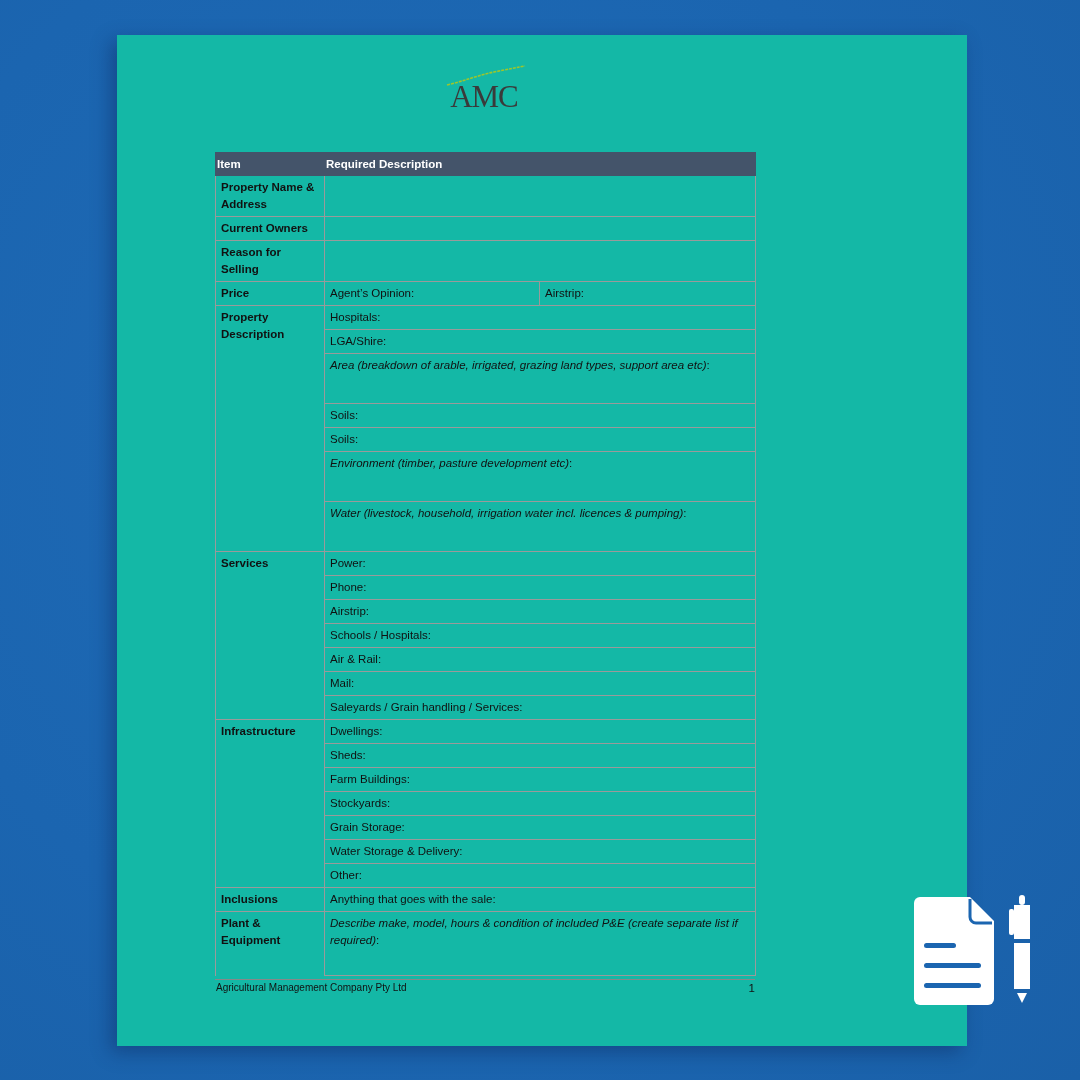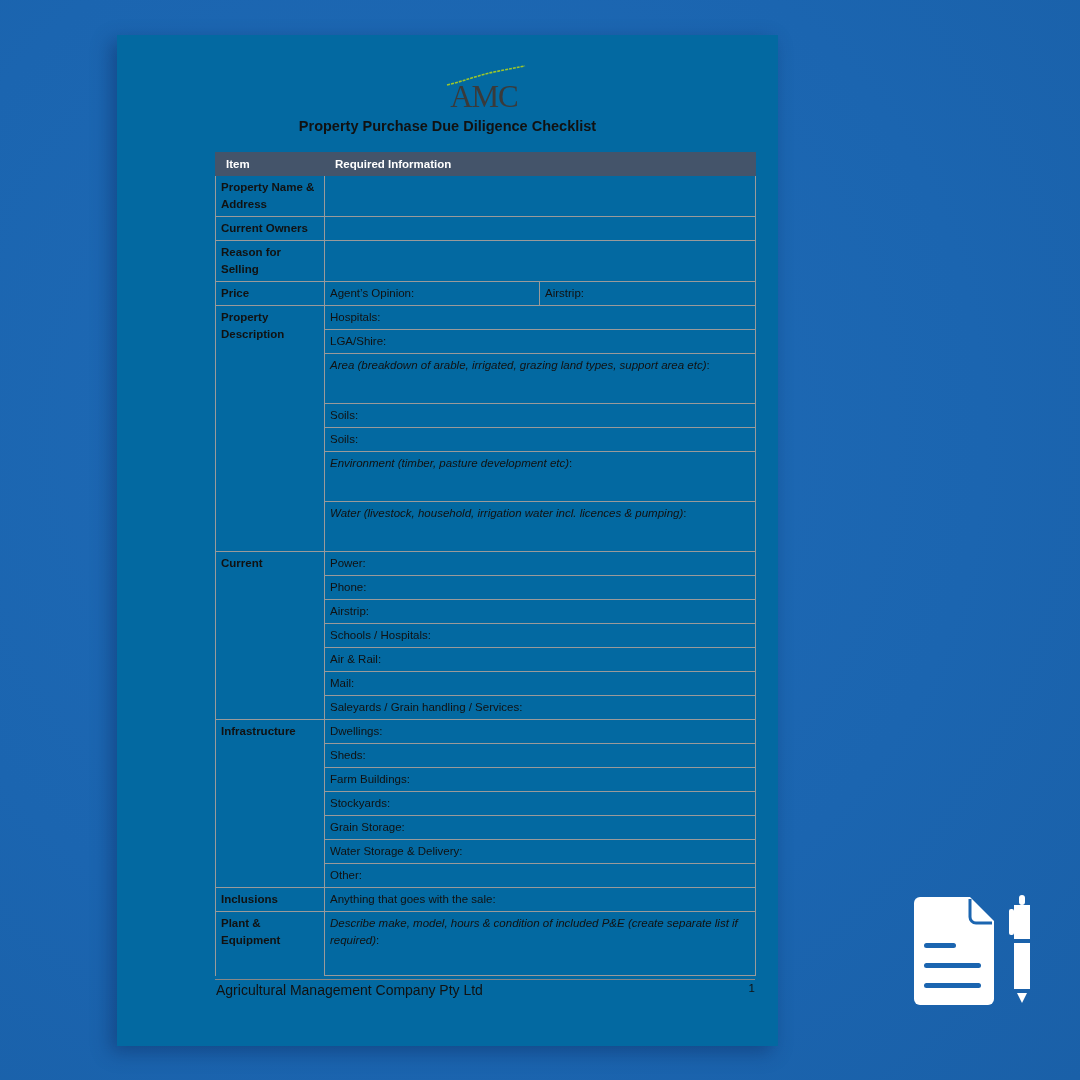--- a/index.html
+++ b/index.html
@@ -2,78 +2,77 @@
 <html><head>
 <meta charset="utf-8">
 <style>
   html, body { margin:0; padding:0; }
   body {
     width:1080px; height:1080px; overflow:hidden; position:relative;
     background: radial-gradient(ellipse at 40% 40%, #1f6bb6 0%, #1b65b0 60%, #1a60a8 100%);
     font-family: "Liberation Sans", sans-serif;
   }
   .page {
-    position:absolute; left:117px; top:35px; width:661px; height:1011px;
-    background:#0369a1;
+    position:absolute; left:117px; top:35px; width:850px; height:1011px;
+    background:#14b8a6;
     box-shadow: -6px 6px 18px rgba(10,40,90,0.45);
   }
   .logo {
     position:absolute; left:322px; top:28px; width:90px; height:50px;
   }
   .doc-title {
     position:absolute; left:0; right:0; top:83px; text-align:center;
     font-weight:bold; font-size:14.5px; color:#111;
   }
   table.chk {
     position:absolute; left:98px; top:117px; width:540px;
     border-collapse:collapse; table-layout:fixed;
     font-size:11.5px; color:#111;
   }
   table.chk th {
     background:#44546a; color:#fff; font-weight:bold; text-align:left;
-    height:23px; padding:0 10px; border:1px solid #44546a; box-sizing:border-box;
+    height:23px; padding:0 1px; border:1px solid #44546a; box-sizing:border-box;
   }
   table.chk td {
     border:1px solid #9a9a9a; padding:3px 5px; vertical-align:top;
     height:23px; box-sizing:border-box; line-height:17px;
   }
   table.chk td.item { font-weight:bold; width:109px; }
   td.tall { height:50px !important;margin-top:40px; }
   td.item-last { border-bottom:none !important; }
   td.pe { height:64px !important; }
   .it { font-style:italic; }
   .footer-line {
     position:absolute; left:98px; top:944px; width:540px; height:0;
     border-top:1px solid #888;
   }
-  .footer-left { position:absolute; left:99px; top:947px; font-size:14px; color:#111; }
+  .footer-left { position:absolute; left:99px; top:947px; font-size:10px; color:#111; }
   .footer-right { position:absolute; left:620px; width:18px; text-align:right; top:947px; font-size:11.5px; color:#111; }
   .badge { position:absolute; left:912px; top:895px; width:120px; height:112px; }
 </style>
 </head>
 <body>
 
 <div class="page">
   <svg class="logo" viewBox="0 0 90 50">
     <path d="M8 22 C 25 18, 40 12, 55 9 S 75 5, 86 3" stroke="#9ec62b" stroke-width="1.6" fill="none" stroke-dasharray="3 1"></path>
     <text x="45" y="44" text-anchor="middle" font-family="'Liberation Serif', serif" font-size="31" fill="#3a3a3a" letter-spacing="-1">AMC</text>
   </svg>
 
-  <div class="doc-title">Property Purchase Due Diligence Checklist</div>
 
   <table class="chk">
     <colgroup>
         <col style="width:109px">
         <col style="width:215px">
         <col style="width:216px">
       </colgroup>
     <tbody>
         <tr>
       <th>Item</th>
-      <th colspan="2">Required Information</th>
+      <th colspan="2">Required Description</th>
     </tr>
     <tr>
       <td class="item" style="height:38px">Property Name &amp; Address</td>
       <td colspan="2"></td>
     </tr>
     <tr>
       <td class="item">Current Owners</td>
       <td colspan="2"></td>
     </tr>
     <tr>
@@ -103,21 +102,21 @@
           <td colspan="2">Soils:</td>
         </tr>
     <tr>
           <td colspan="2" class="tall"><span class="it">Environment (timber, pasture development etc)</span>:</td>
         </tr>
     <tr>
           <td colspan="2" class="tall"><span class="it">Water (livestock, household, irrigation water incl. licences &amp; pumping)</span>:</td>
         </tr>
 
     <tr>
-      <td class="item" rowspan="7">Current</td>
+      <td class="item" rowspan="7">Services</td>
       <td colspan="2">Power:</td>
     </tr>
     <tr>
           <td colspan="2">Phone:</td>
         </tr>
     <tr>
           <td colspan="2">Airstrip:</td>
         </tr>
     <tr>
           <td colspan="2">Schools / Hospitals:</td>

